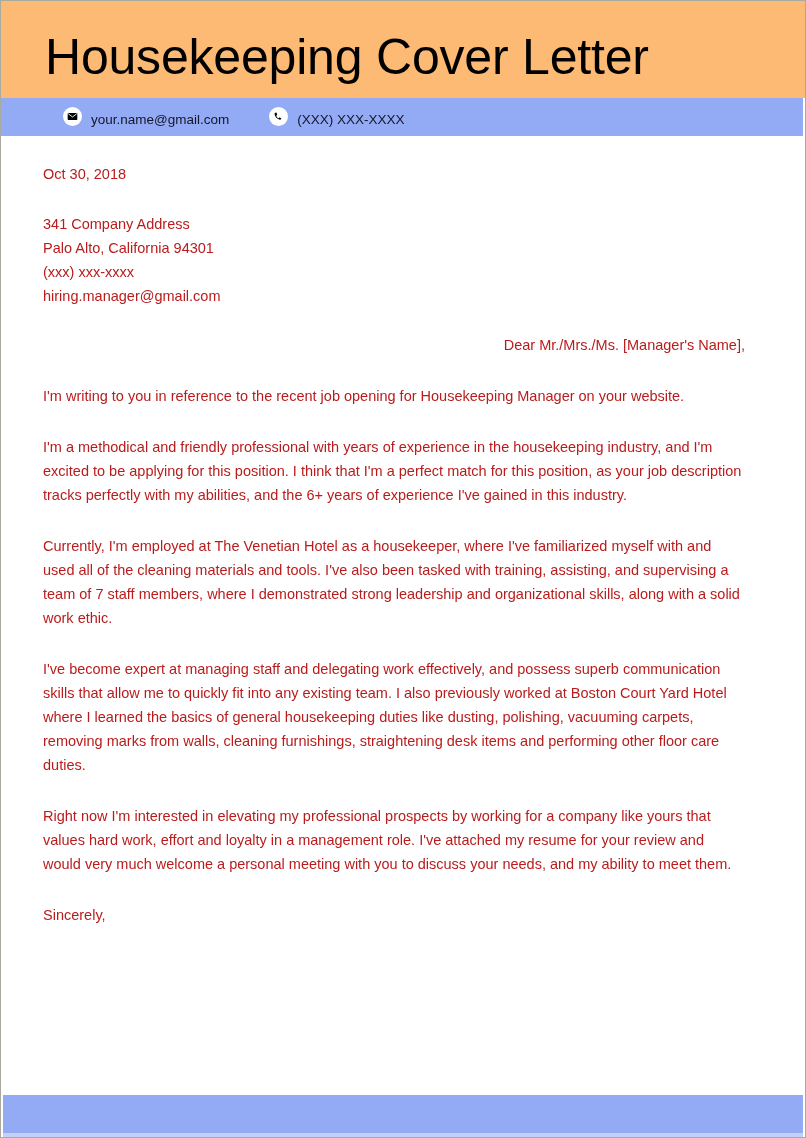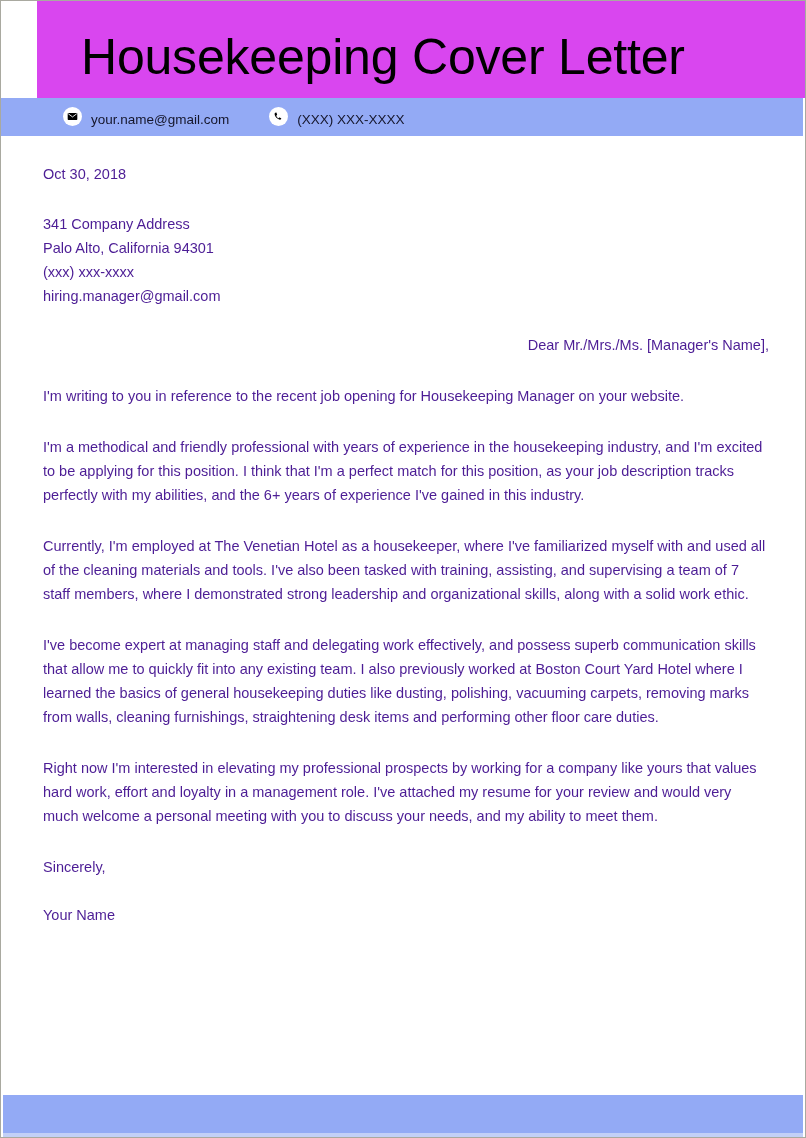--- a/index.html
+++ b/index.html
@@ -15,22 +15,21 @@
     width: 806px;
     height: 1138px;
     background: #ffffff;
     box-sizing: border-box;
     border: 1px solid #a9a9a0;
     overflow: hidden;
   }
   
   .letter-header {
     padding: 30px 2px 14px 44px;
-    background: #d946ef;
-    margin-left: 36px;
+    background: #fdba74;
   }
   .letter-title {
     font-family: "Liberation Sans", sans-serif;
     font-size: 50px;
     font-weight: 400;
     line-height: 1.05;
     letter-spacing: -0.2px;
     color: #000000;
     margin: 0;
     white-space: nowrap;
@@ -65,22 +64,22 @@
   }
   .contact-icon svg { display: block; }
   .contact-text {
     font-size: 13.5px;
     color: #15162b;
     font-family: "Liberation Sans", sans-serif;
     line-height: 1;
   }
   
   .letter-body {
-    padding: 26px 36px 0 42px;
-    color: #4c1d95;
+    padding: 26px 60px 0 42px;
+    color: #b91c1c;
     font-size: 14.5px;
     line-height: 24px;
   }
   .date-line {
     margin: 0 0 26px 0;
   }
   .recipient {
     margin: 0 0 25px 0;
   }
   .recipient div { line-height: 24px; }
@@ -162,20 +161,19 @@
 
     <div class="salutation">Dear Mr./Mrs./Ms. [Manager's Name],</div>
 
     <p class="letter-para">I'm writing to you in reference to the recent job opening for Housekeeping Manager on your website.</p>
     <p class="letter-para">I'm a methodical and friendly professional with years of experience in the housekeeping industry, and I'm excited to be applying for this position. I think that I'm a perfect match for this position, as your job description tracks perfectly with my abilities, and the 6+ years of experience I've gained in this industry.</p>
     <p class="letter-para">Currently, I'm employed at The Venetian Hotel as a housekeeper, where I've familiarized myself with and used all of the cleaning materials and tools. I've also been tasked with training, assisting, and supervising a team of 7 staff members, where I demonstrated strong leadership and organizational skills, along with a solid work ethic.</p>
     <p class="letter-para">I've become expert at managing staff and delegating work effectively, and possess superb communication skills that allow me to quickly fit into any existing team. I also previously worked at Boston Court Yard Hotel where I learned the basics of general housekeeping duties like dusting, polishing, vacuuming carpets, removing marks from walls, cleaning furnishings, straightening desk items and performing other floor care duties.</p>
     <p class="letter-para">Right now I'm interested in elevating my professional prospects by working for a company like yours that values hard work, effort and loyalty in a management role. I've attached my resume for your review and would very much welcome a personal meeting with you to discuss your needs, and my ability to meet them.</p>
 
     <div class="closing">Sincerely,</div>
-    <div class="signature">Your Name</div>
 
   </div>
 
   <div class="footer-bar"></div>
   <div class="footer-strip"></div>
 
 </div>
 
 </body></html>

